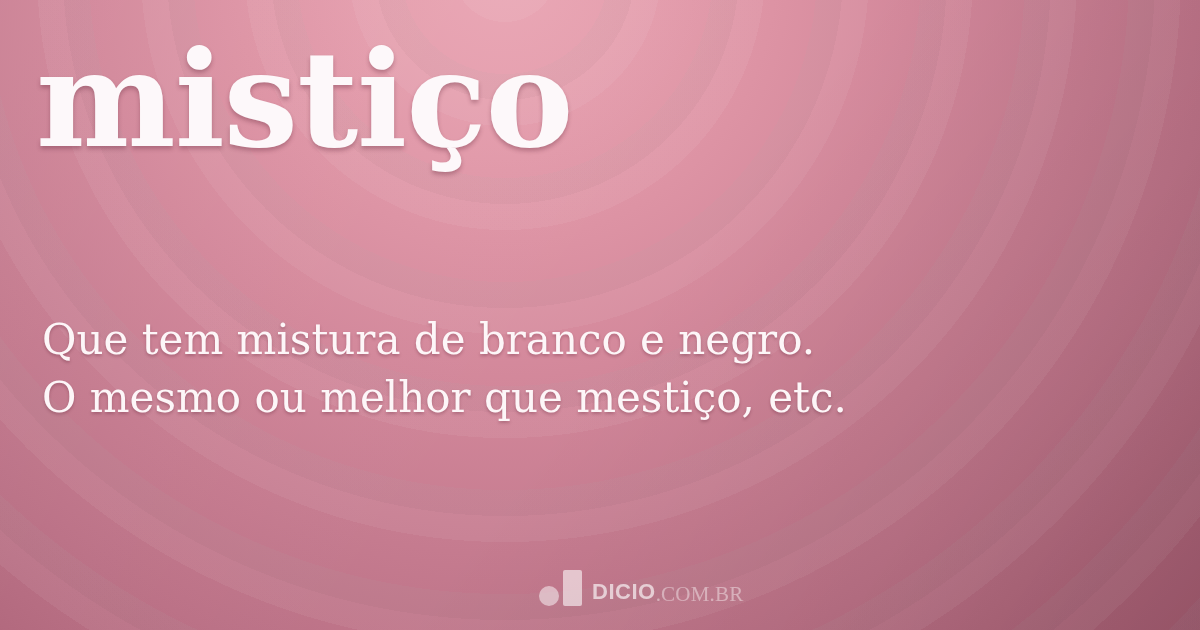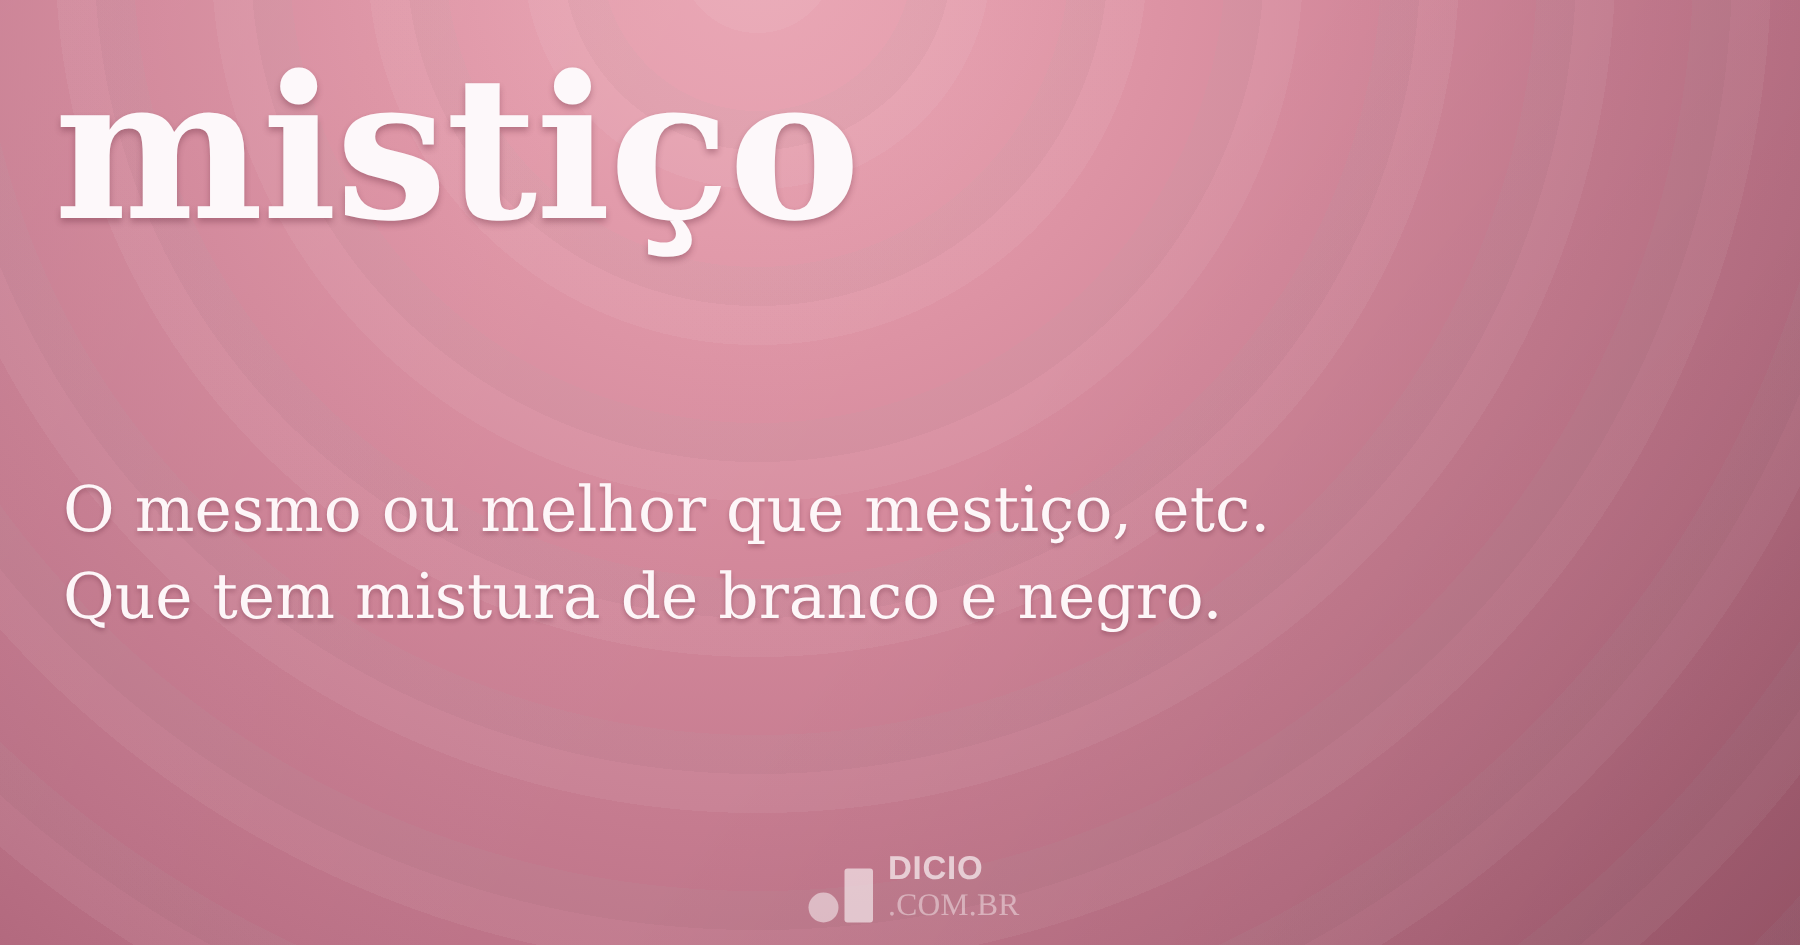--- a/index.html
+++ b/index.html
@@ -138,21 +138,21 @@
     position: absolute;
     left: 24px;
     bottom: 0px;
     width: 19px;
     height: 36px;
     border-radius: 2px;
     background: rgba(255,255,255,0.72);
   }
   .logo-text {
     display: flex;
-    flex-direction: column;
+    flex-direction: row;
     justify-content: flex-end;
     line-height: 1;
     padding-bottom: 1px;
   }
   .logo-name {
     font-family: "Liberation Sans", sans-serif;
     font-weight: 700;
     font-size: 22px;
     letter-spacing: 0.5px;
     color: rgba(255,255,255,0.80);
@@ -174,22 +174,22 @@
   <div class="bg-base"></div>
   <div class="bg-rings"></div>
   <div class="bg-rings2"></div>
   <div class="bg-sheen"></div>
 
   <div class="content">
 
     <h1 class="word">mistiço</h1>
 
     <div class="definitions">
+      <p class="def-line">Que tem mistura de branco e negro.</p>
       <p class="def-line">O mesmo ou melhor que mestiço, etc.</p>
-      <p class="def-line">Que tem mistura de branco e negro.</p>
     </div>
 
     <div class="logo">
       <div class="logo-mark">
         <span class="logo-dot"></span>
         <span class="logo-bar"></span>
       </div>
       <div class="logo-text">
         <span class="logo-name">DICIO</span>
         <span class="logo-tld">.COM.BR</span>

